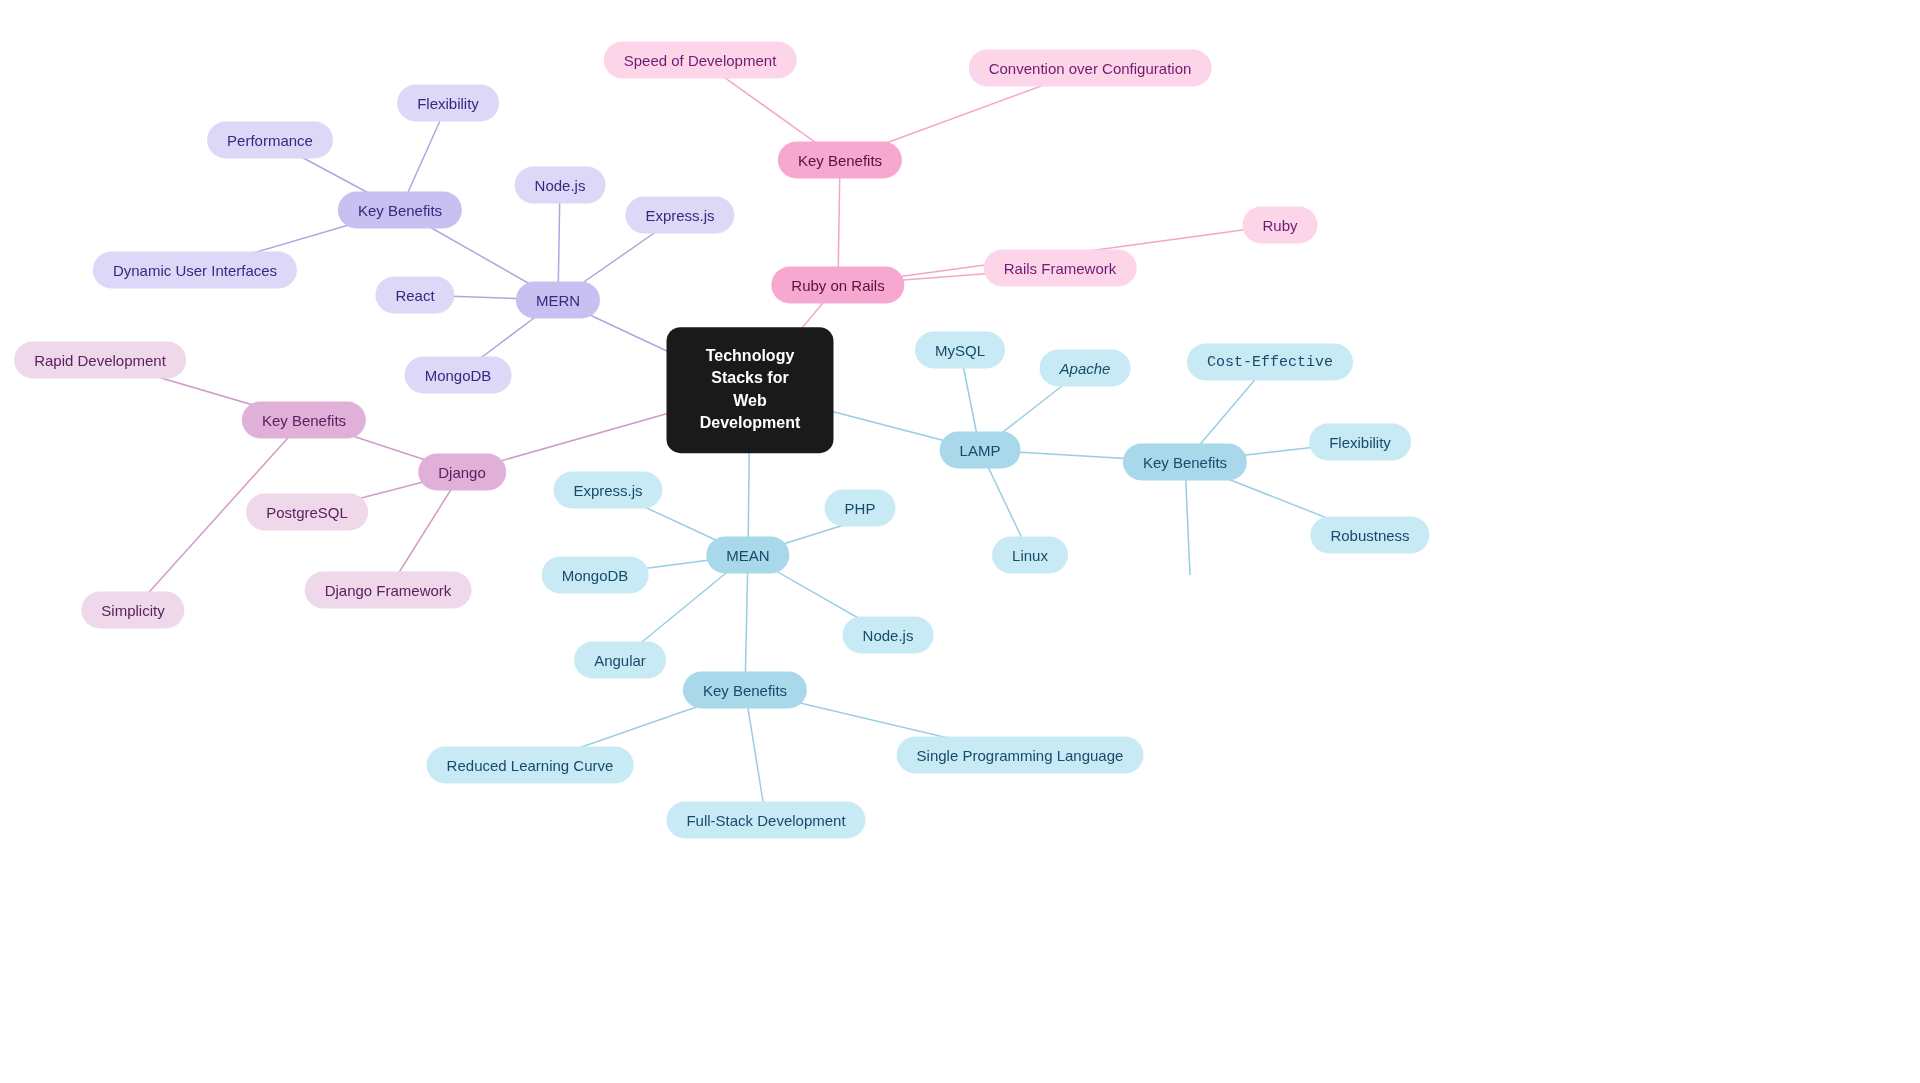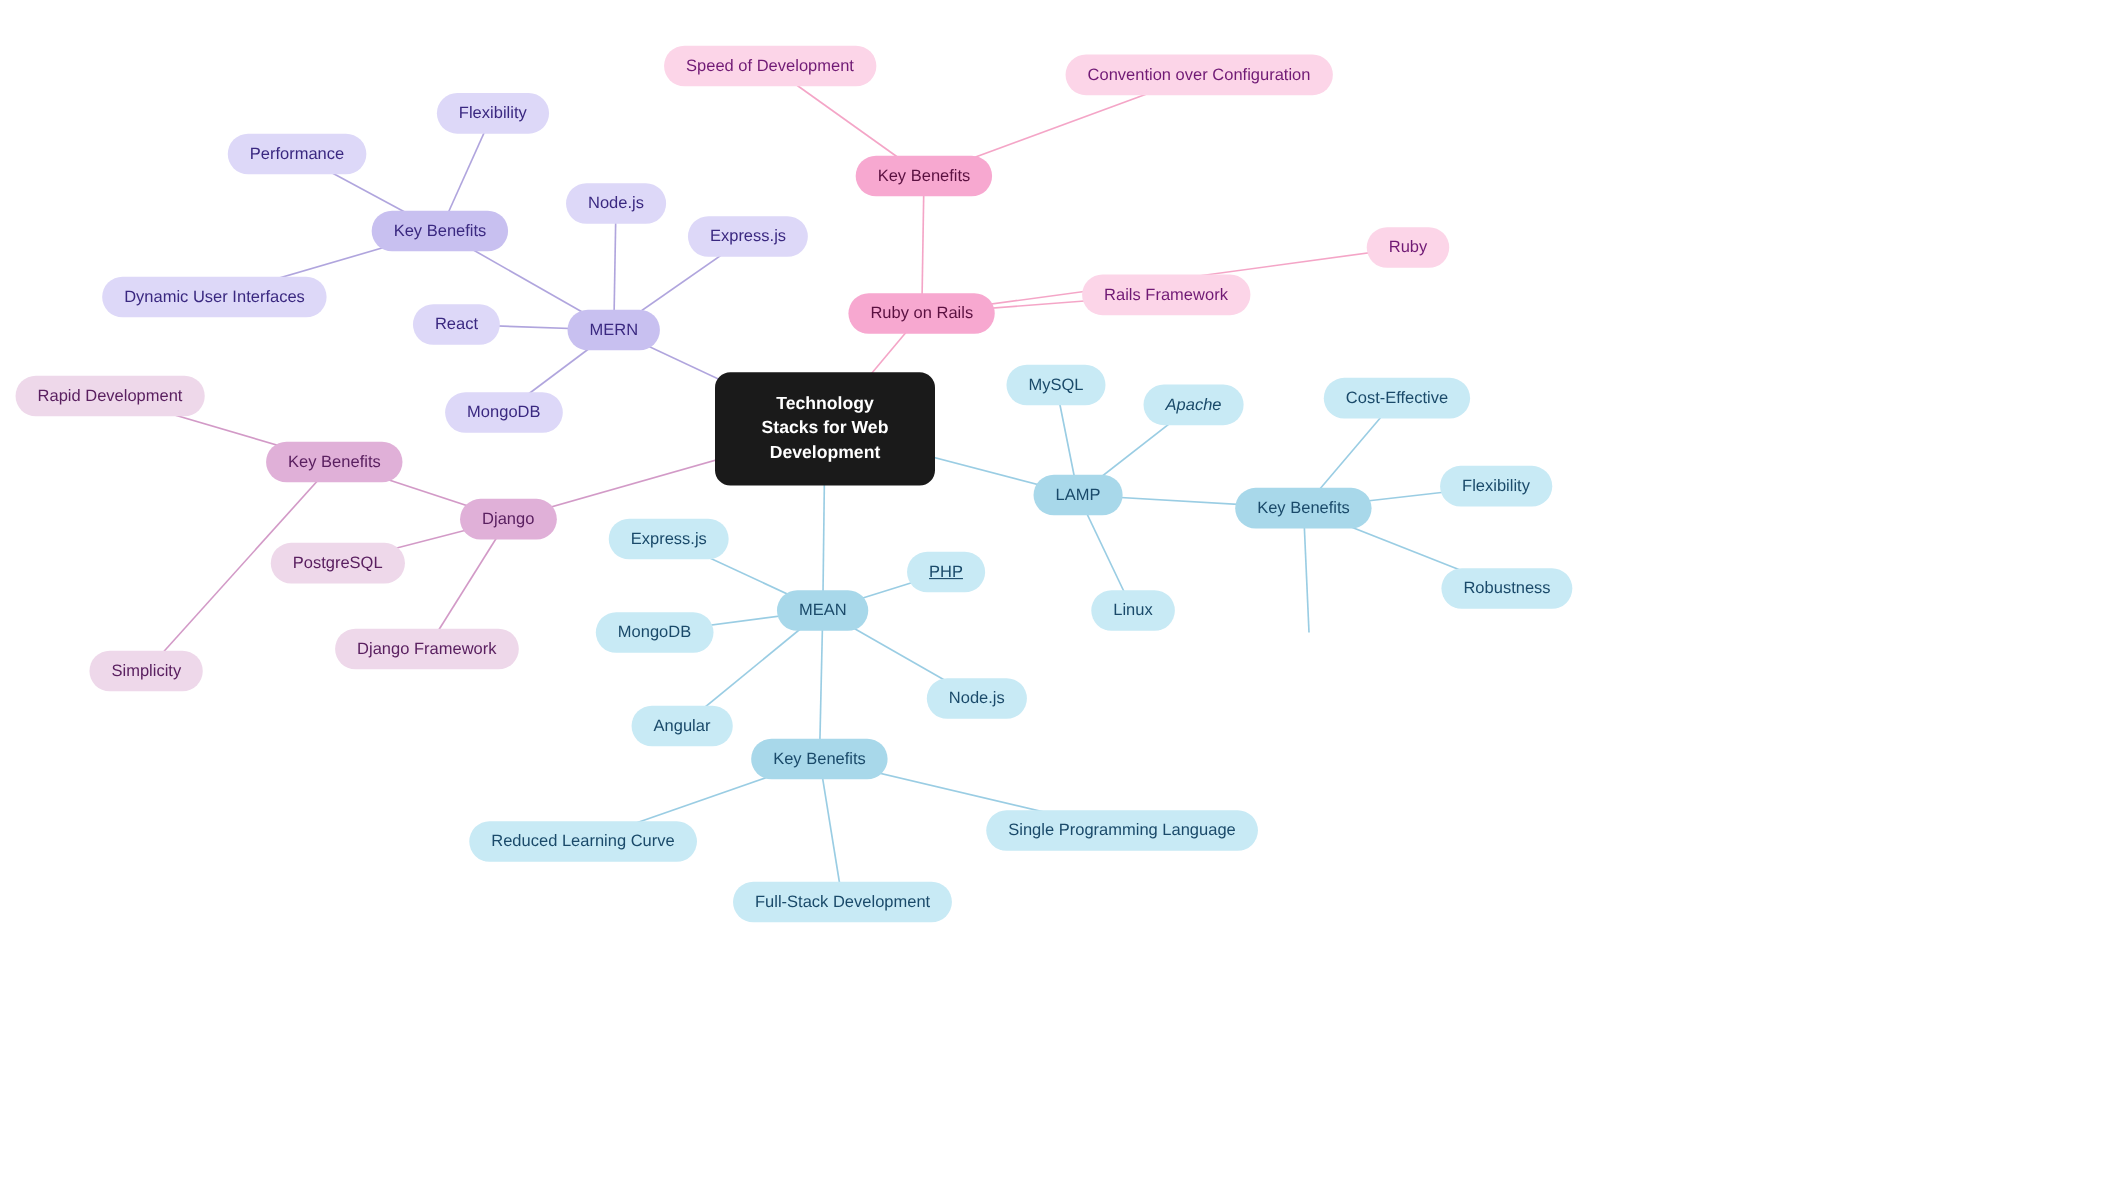--- a/index.html
+++ b/index.html
@@ -37,21 +37,21 @@
       cursor: default;
       white-space: nowrap;
     }
     .node-center {
       background: #1a1a1a;
       color: #ffffff;
       border-radius: 14px;
       font-size: 16px;
       font-weight: 600;
       padding: 18px 28px;
-      width: 200px;
+      width: 167px;
       white-space: normal;
       line-height: 1.4;
     }
     .node-pink {
       background: #f7a8d0;
       color: #5a1040;
       border: none;
     }
     .node-pink-light {
       background: #fcd5e8;
@@ -148,26 +148,26 @@
     <div class="node node-mauve-light" style="left: 307px; top: 512px;">PostgreSQL</div>
     <div class="node node-mauve-light" style="left: 388px; top: 590px;">Django Framework</div>
     <div class="node node-mauve" style="left: 304px; top: 420px;">Key Benefits</div>
     <div class="node node-mauve-light" style="left: 100px; top: 360px;">Rapid Development</div>
     <div class="node node-mauve-light" style="left: 133px; top: 610px;">Simplicity</div>
     <div class="node node-blue" style="left: 748px; top: 555px;">MEAN</div>
     <div class="node node-blue-light" style="left: 608px; top: 490px;">Express.js</div>
     <div class="node node-blue-light" style="left: 595px; top: 575px;">MongoDB</div>
     <div class="node node-blue-light" style="left: 620px; top: 660px;">Angular</div>
     <div class="node node-blue-light" style="left: 888px; top: 635px;">Node.js</div>
-    <div class="node node-blue-light" style="left: 860px; top: 520px; text-decoration: underline;">PHP</div>
+    <div class="node node-blue-light" style="left: 860px; top: 508px;">PHP</div>
     <div class="node node-blue" style="left: 745px; top: 690px;">Key Benefits</div>
     <div class="node node-blue-light" style="left: 530px; top: 765px;">Reduced Learning Curve</div>
     <div class="node node-blue-light" style="left: 766px; top: 820px;">Full-Stack Development</div>
     <div class="node node-blue-light" style="left: 1020px; top: 755px;">Single Programming Language</div>
     <div class="node node-blue" style="left: 980px; top: 450px;">LAMP</div>
     <div class="node node-blue-light" style="left: 960px; top: 350px;">MySQL</div>
     <div class="node node-blue-light" style="left: 1085px; top: 368px; font-style: italic;">Apache</div>
     <div class="node node-blue-light" style="left: 1030px; top: 555px;">Linux</div>
     <div class="node node-blue" style="left: 1185px; top: 462px;">Key Benefits</div>
-    <div class="node node-blue-light" style="left: 1270px; top: 362px;">Cost-Effective</div>
+    <div class="node node-blue-light" style="left: 1270px; top: 362px; font-family: Liberation Mono, monospace;">Cost-Effective</div>
     <div class="node node-blue-light" style="left: 1360px; top: 442px;">Flexibility</div>
     <div class="node node-blue-light" style="left: 1370px; top: 535px;">Robustness</div>
   </div>
 
 </body></html>

